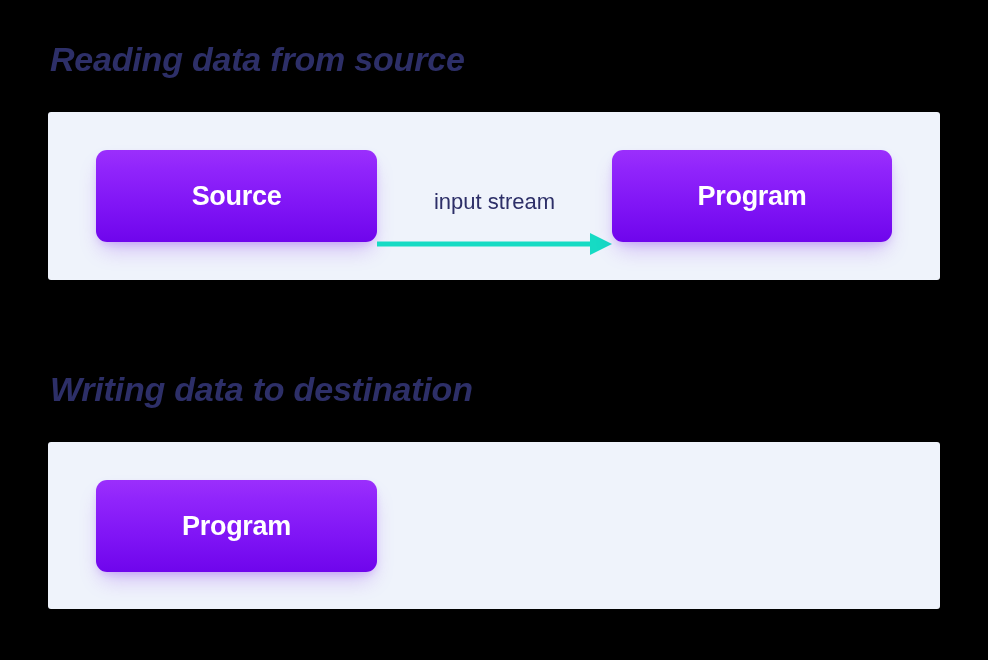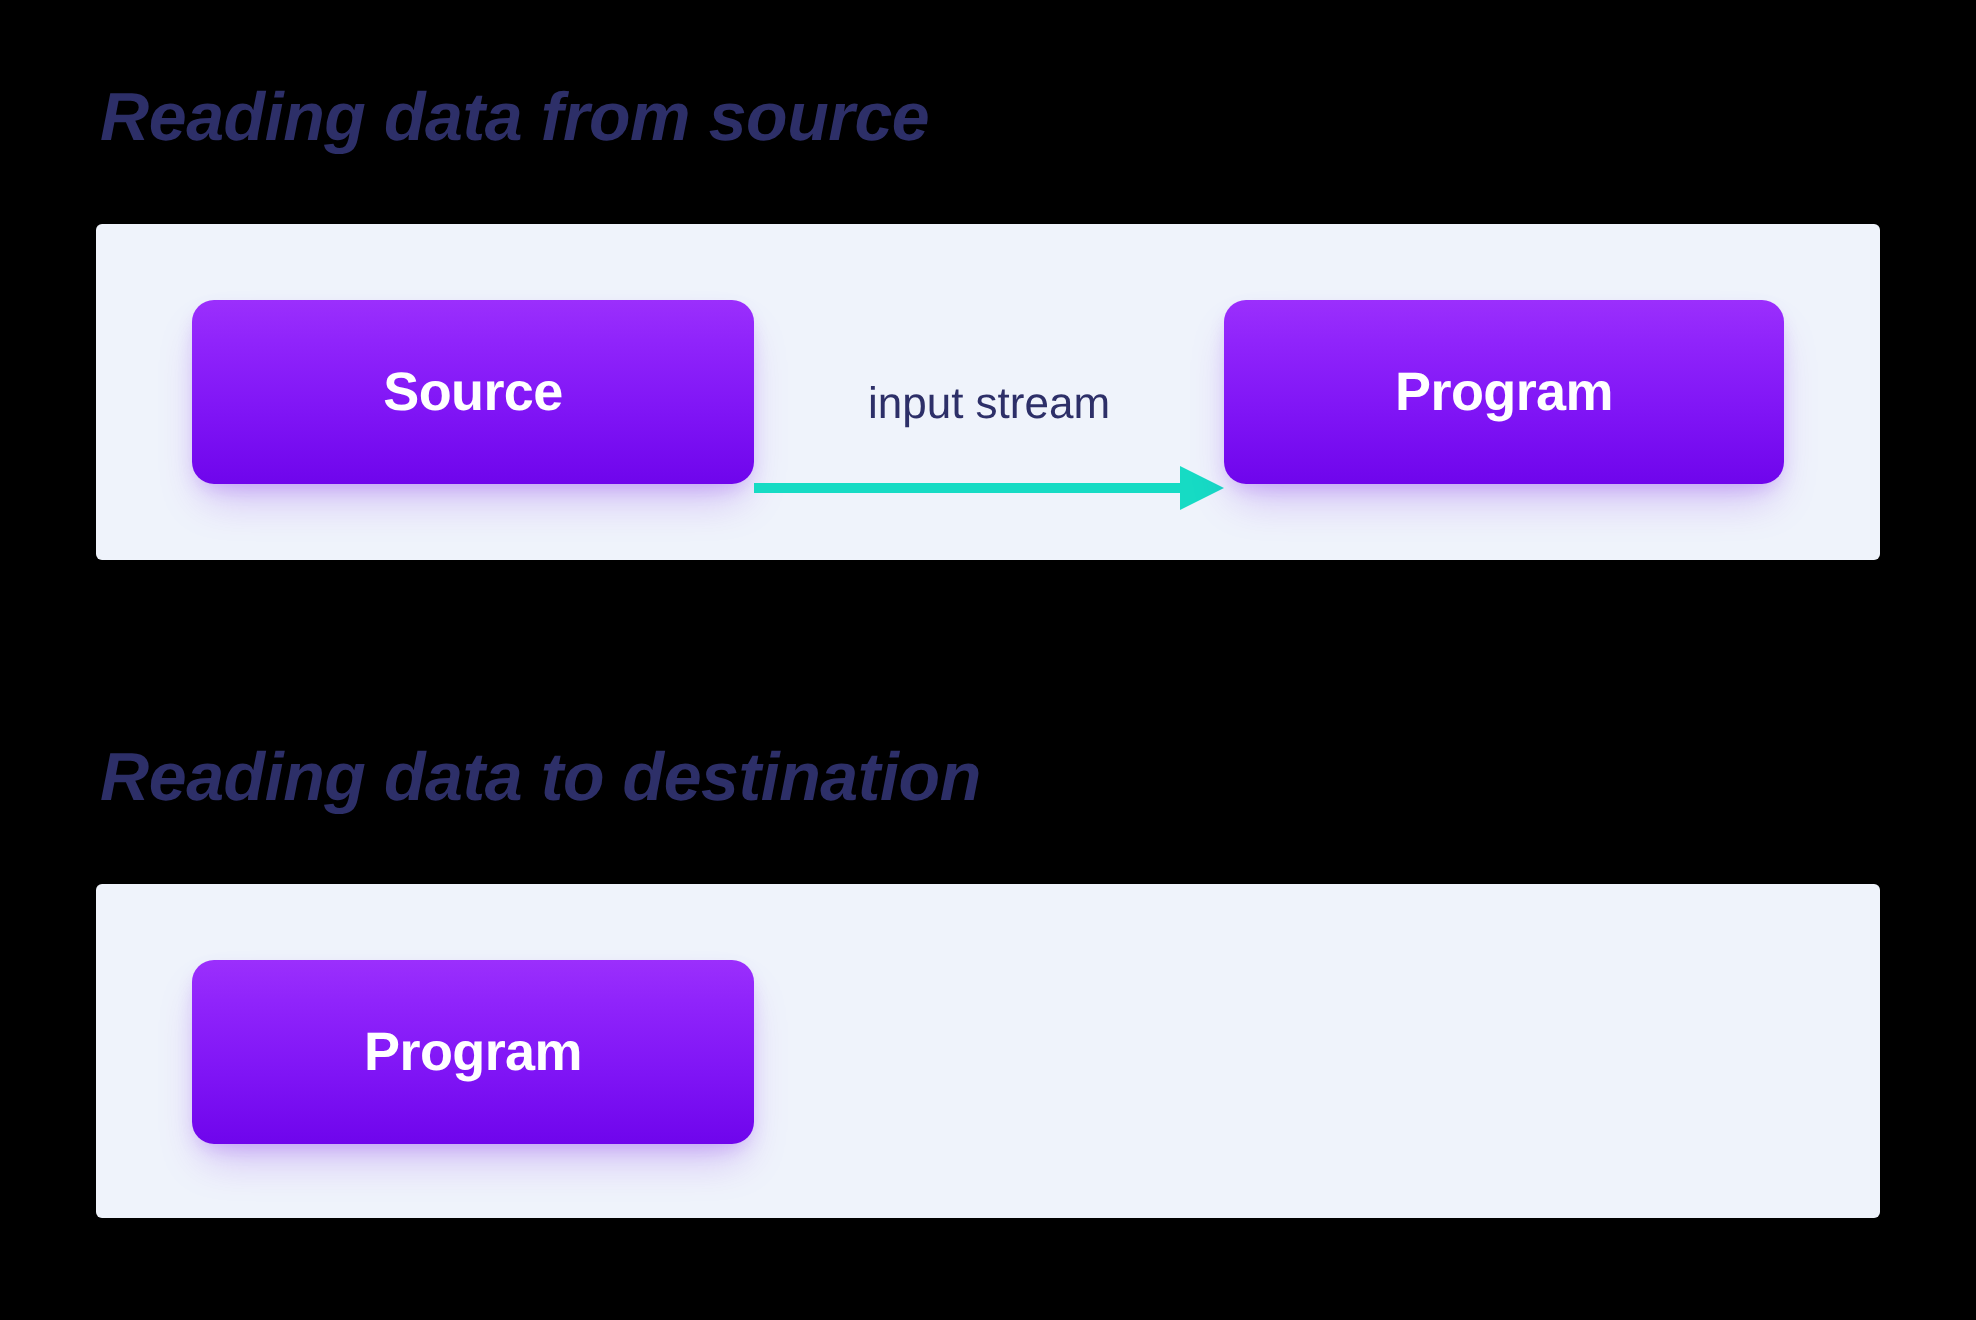--- a/index.html
+++ b/index.html
@@ -145,21 +145,21 @@
         <div class="node node-right">
           <span class="node-label">Program</span>
         </div>
 
       </div>
     </div>
   </div>
 
   <div class="section" id="section-write">
 
-    <h2 class="section-title">Reading data to destination</h2>
+    <h2 class="section-title">Writing data to destination</h2>
 
     <div class="panel" id="panel-write">
       <div class="flow">
 
         <div class="node node-left">
           <span class="node-label">Program</span>
         </div>
 
 
 

